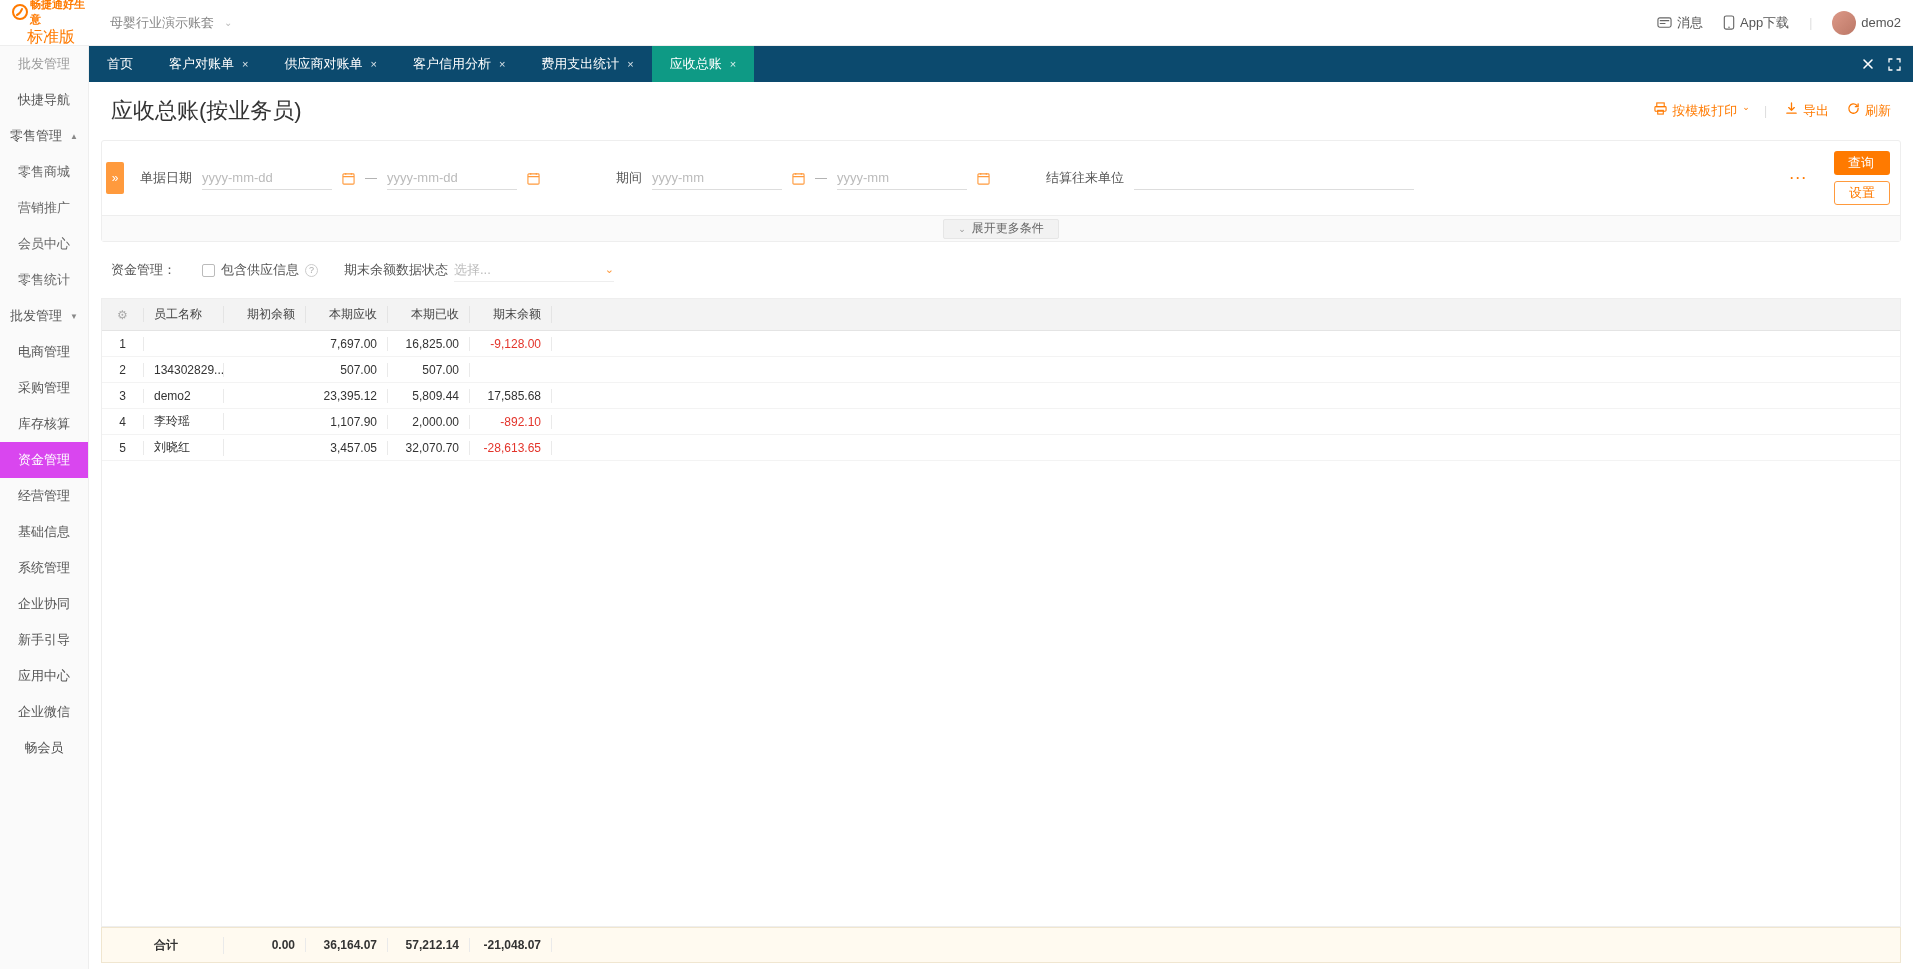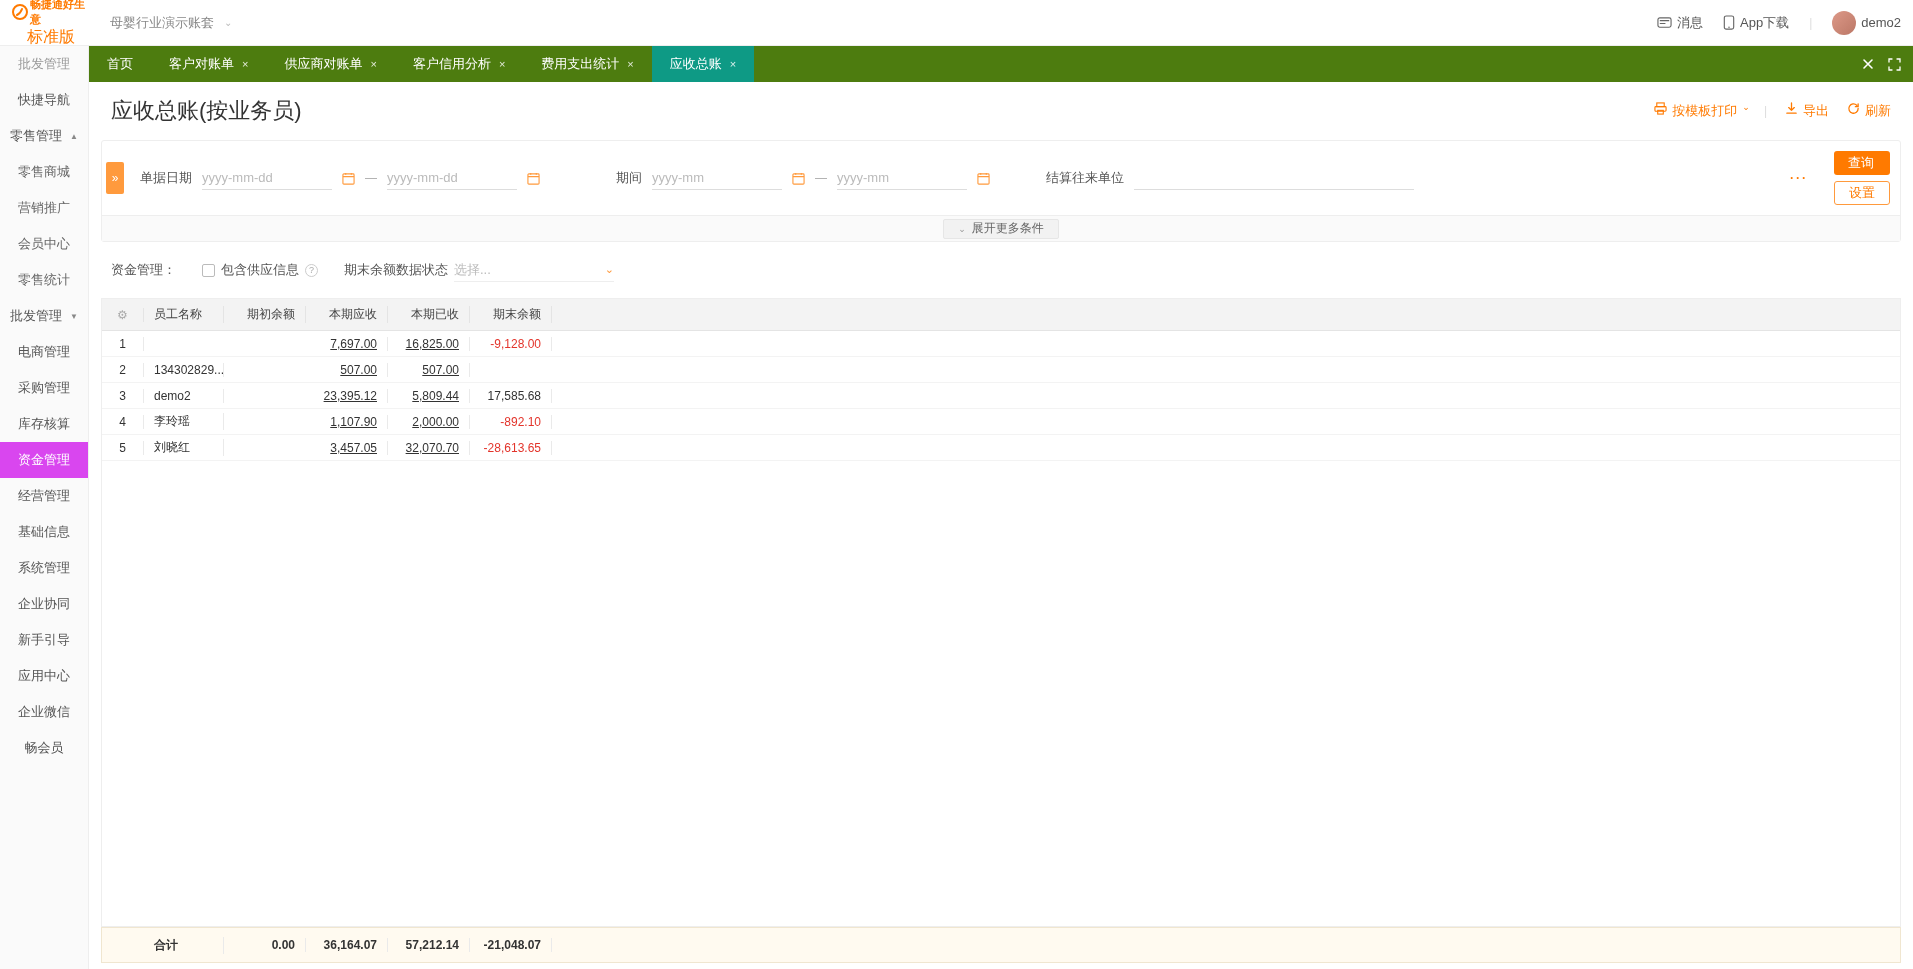--- a/index.html
+++ b/index.html
@@ -18,21 +18,21 @@
 .avatar{width:24px;height:24px;border-radius:50%;background:linear-gradient(135deg,#d98,#b76);display:inline-block}
 .body{display:flex;flex:1;min-height:0}
 .sidebar{width:89px;background:#fafafa;border-right:1px solid #eee;overflow:auto}
 .side-item{height:36px;display:flex;align-items:center;justify-content:center;color:#555;cursor:pointer;font-size:13px;position:relative}
 .side-item.search{color:#999}
 .side-item.group{justify-content:space-between;padding:0 10px}
 .side-item.sub{color:#666}
 .side-item.active{background:#d946ef;color:#fff}
 .caret{font-size:8px;color:#888}
 .main{flex:1;display:flex;flex-direction:column;min-width:0}
-.tabs{height:36px;background:#4d7c0f;display:flex;align-items:center}
+.tabs{height:36px;background:#0c4a6e;display:flex;align-items:center}
 .tab{height:36px;display:flex;align-items:center;padding:0 18px;color:#fff;font-size:13px;cursor:pointer;gap:8px}
 .tab.active{background:#0e9a85}
 .tab .x{font-size:11px;opacity:.85}
 .tabs-sp{flex:1}
 .tabs-r{display:flex;align-items:center;gap:14px;padding-right:12px;color:#fff}
 .page{flex:1;display:flex;flex-direction:column;padding:0;min-height:0}
 .page-hd{display:flex;align-items:center;padding:14px 22px}
 .page-title{font-size:22px;color:#333}
 .page-hd-sp{flex:1}
 .hd-btn{color:#ff7a00;display:flex;gap:5px;cursor:pointer;font-size:13px;margin-left:18px}
@@ -69,21 +69,21 @@
 .tr{display:flex;height:26px;align-items:center;border-bottom:1px solid #f3f3f3}
 .td{color:#333}
 .c0{width:42px;text-align:center;border-right:1px solid #eaeaea}
 .c1{width:80px;text-align:left;border-right:1px solid #eaeaea}
 .c2{width:82px;text-align:right;border-right:1px solid #eaeaea}
 .c3{width:82px;text-align:right;border-right:1px solid #eaeaea}
 .c4{width:82px;text-align:right;border-right:1px solid #eaeaea}
 .c5{width:82px;text-align:right;border-right:1px solid #eaeaea}
 .c6{flex:1}
 .thead .th{border-right:1px solid #e4e4e4}
-.u{text-decoration:underline;cursor:pointer}
+.u{cursor:pointer}
 .neg{color:#e3342b}
 .gear{color:#aaa}
 .tfoot{display:flex;height:36px;align-items:center;background:#fffaf0;border:1px solid #f0e6d0;margin-bottom:6px;font-weight:600}
 .tfoot .td{color:#333}
 svg{display:block}
 </style>
 </head>
 <body>
 
 <div class="app">

